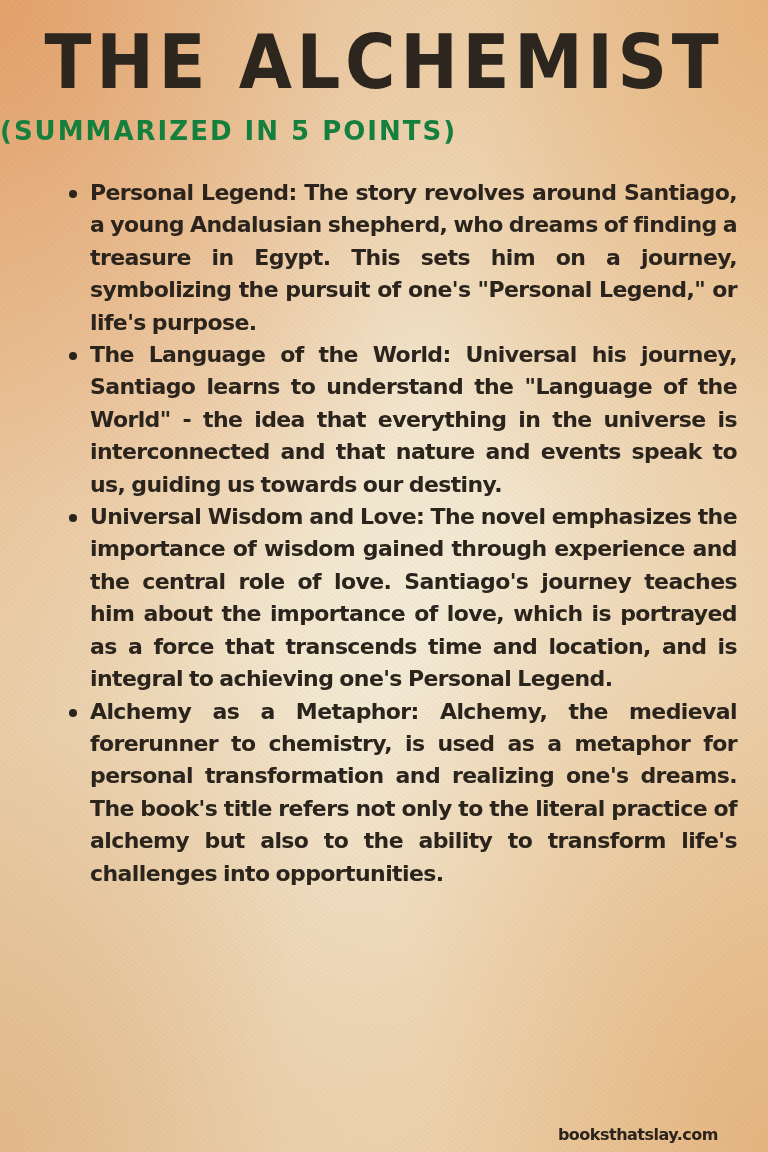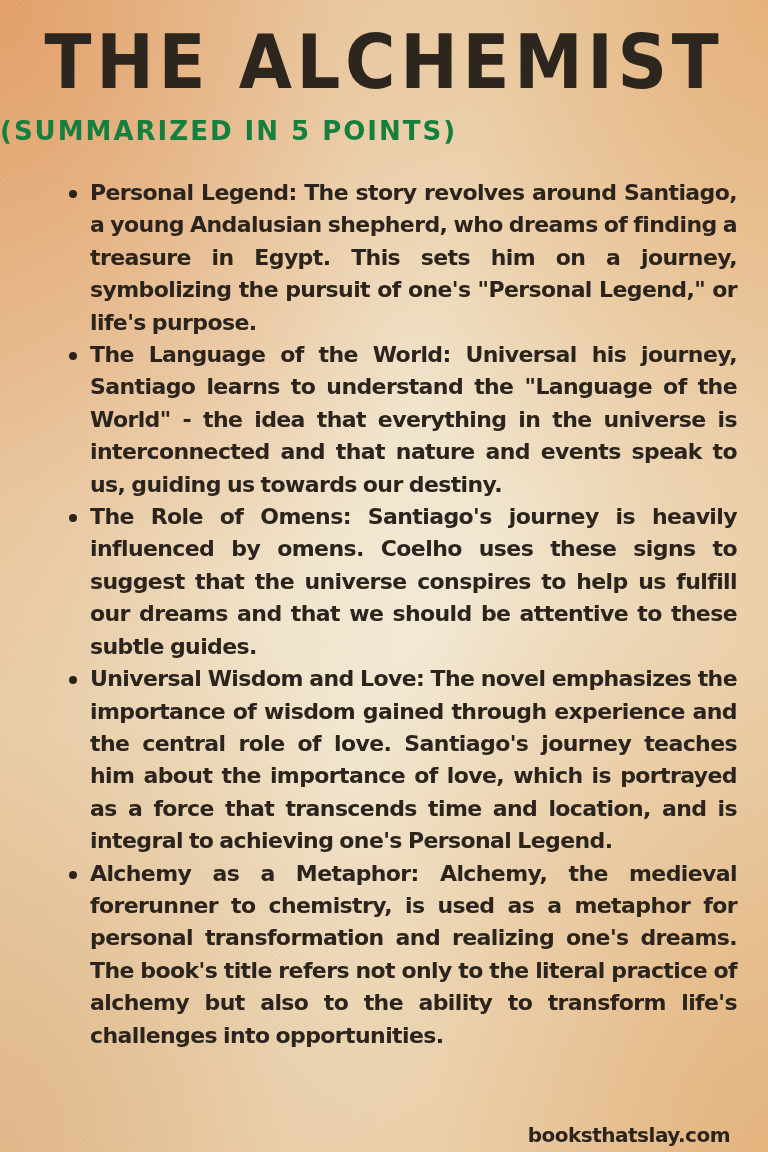--- a/index.html
+++ b/index.html
@@ -54,23 +54,23 @@
     letter-spacing: -0.6px;
     word-spacing: -1px;
     color: #2b241d;
   }
   .bullet {
     position: absolute; left: 4px; top: 13px;
     width: 8px; height: 8px; border-radius: 50%;
     background: #2b241d;
   }
   .footer {
-    position: absolute; right: 38px; top: 1122px;
+    position: absolute; right: 50px; top: 1122px;
     font-family: "DejaVu Sans", sans-serif;
-    font-weight: bold; font-size: 20px; line-height: 26px;
+    font-weight: bold; font-size: 16px; line-height: 26px;
     letter-spacing: -0.5px;
     color: #2b241d;
   }
 </style>
 </head>
 <body>
 
 <div class="texture"></div>
 
 <div class="title">THE ALCHEMIST</div>
@@ -80,24 +80,20 @@
   <li class="point">
     <span class="bullet"></span>
     <span>Personal Legend: The story revolves around Santiago, a young Andalusian shepherd, who dreams of finding a treasure in Egypt. This sets him on a journey, symbolizing the pursuit of one's "Personal Legend," or life's purpose.</span>
   </li>
   <li class="point">
     <span class="bullet"></span>
     <span>The Language of the World: Universal his journey, Santiago learns to understand the "Language of the World" - the idea that everything in the universe is interconnected and that nature and events speak to us, guiding us towards our destiny.</span>
   </li>
   <li class="point">
     <span class="bullet"></span>
-    <span>The Role of Omens: Santiago's journey is heavily influenced by omens. Coelho uses these signs to suggest that the universe conspires to help us fulfill our dreams and that we should be attentive to these subtle guides.</span>
-  </li>
-  <li class="point">
-    <span class="bullet"></span>
     <span>Universal Wisdom and Love: The novel emphasizes the importance of wisdom gained through experience and the central role of love. Santiago's journey teaches him about the importance of love, which is portrayed as a force that transcends time and location, and is integral to achieving one's Personal Legend.</span>
   </li>
   <li class="point">
     <span class="bullet"></span>
     <span>Alchemy as a Metaphor: Alchemy, the medieval forerunner to chemistry, is used as a metaphor for personal transformation and realizing one's dreams. The book's title refers not only to the literal practice of alchemy but also to the ability to transform life's challenges into opportunities.</span>
   </li>
 </ul>
 
 <div class="footer">booksthatslay.com</div>
 

